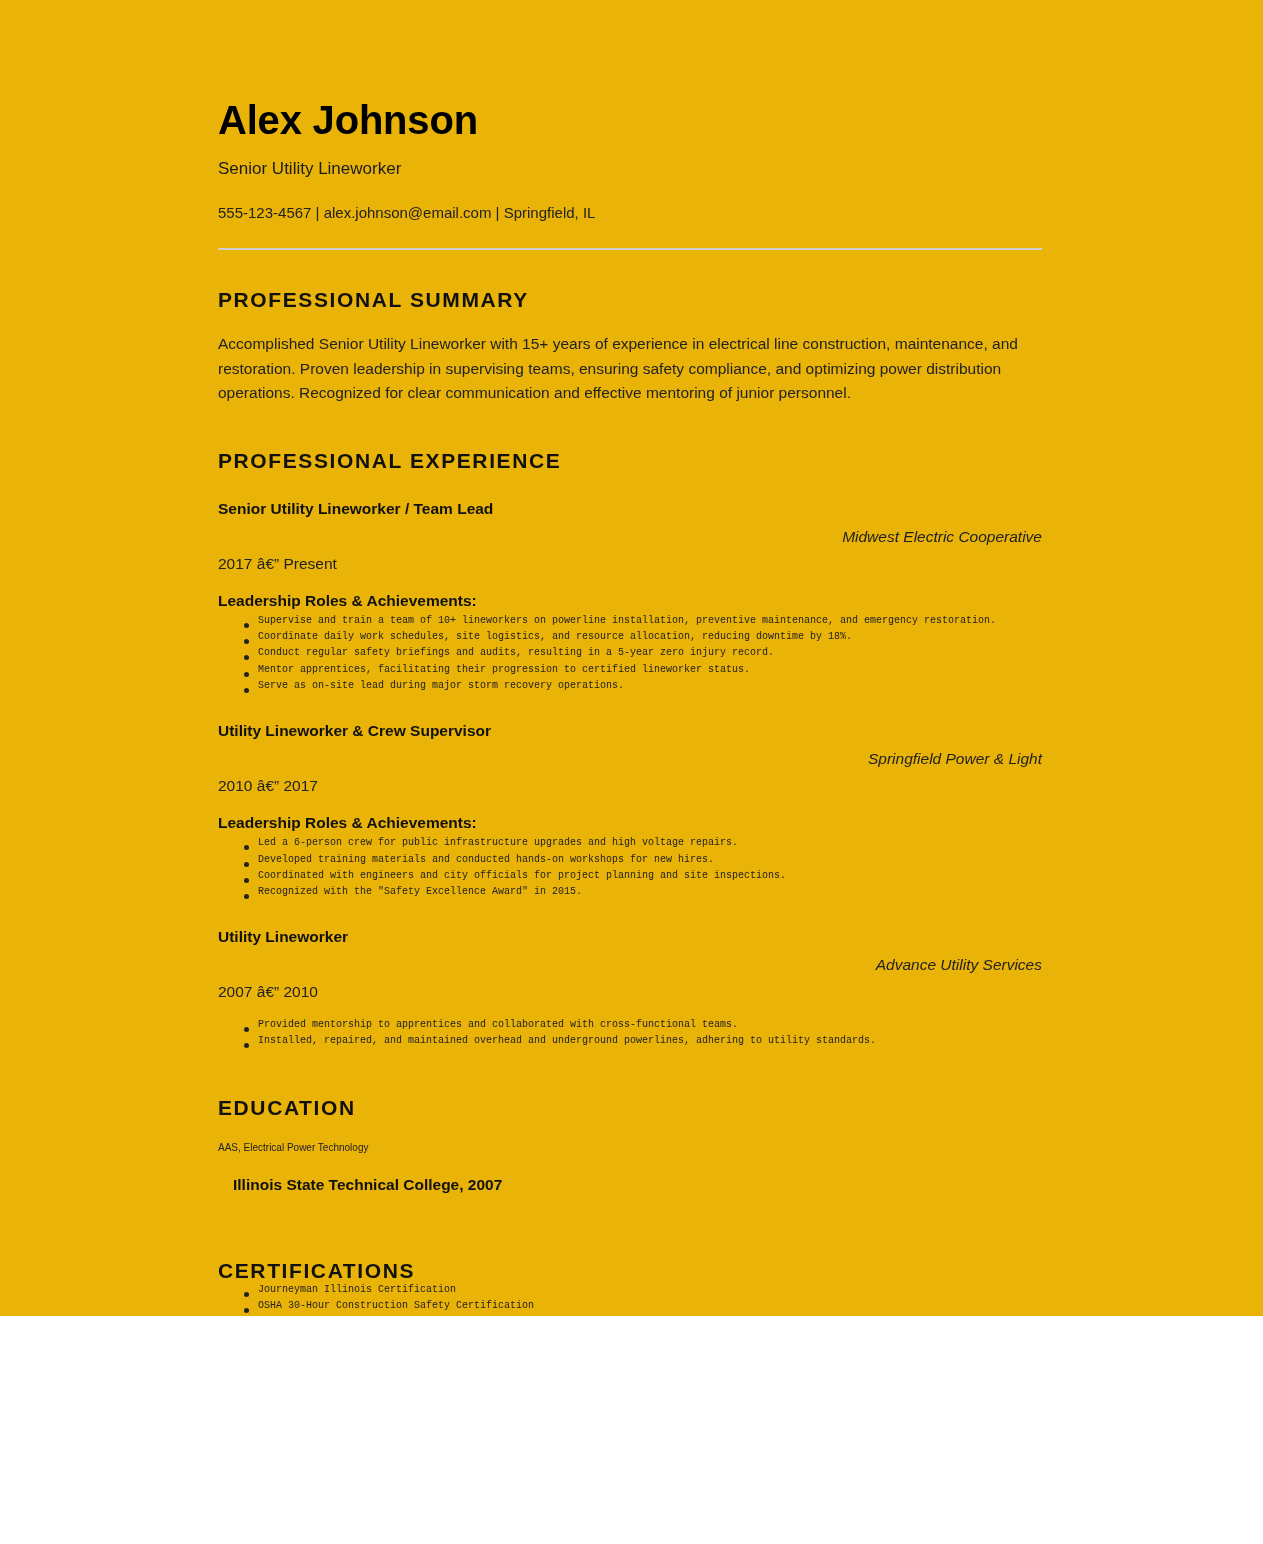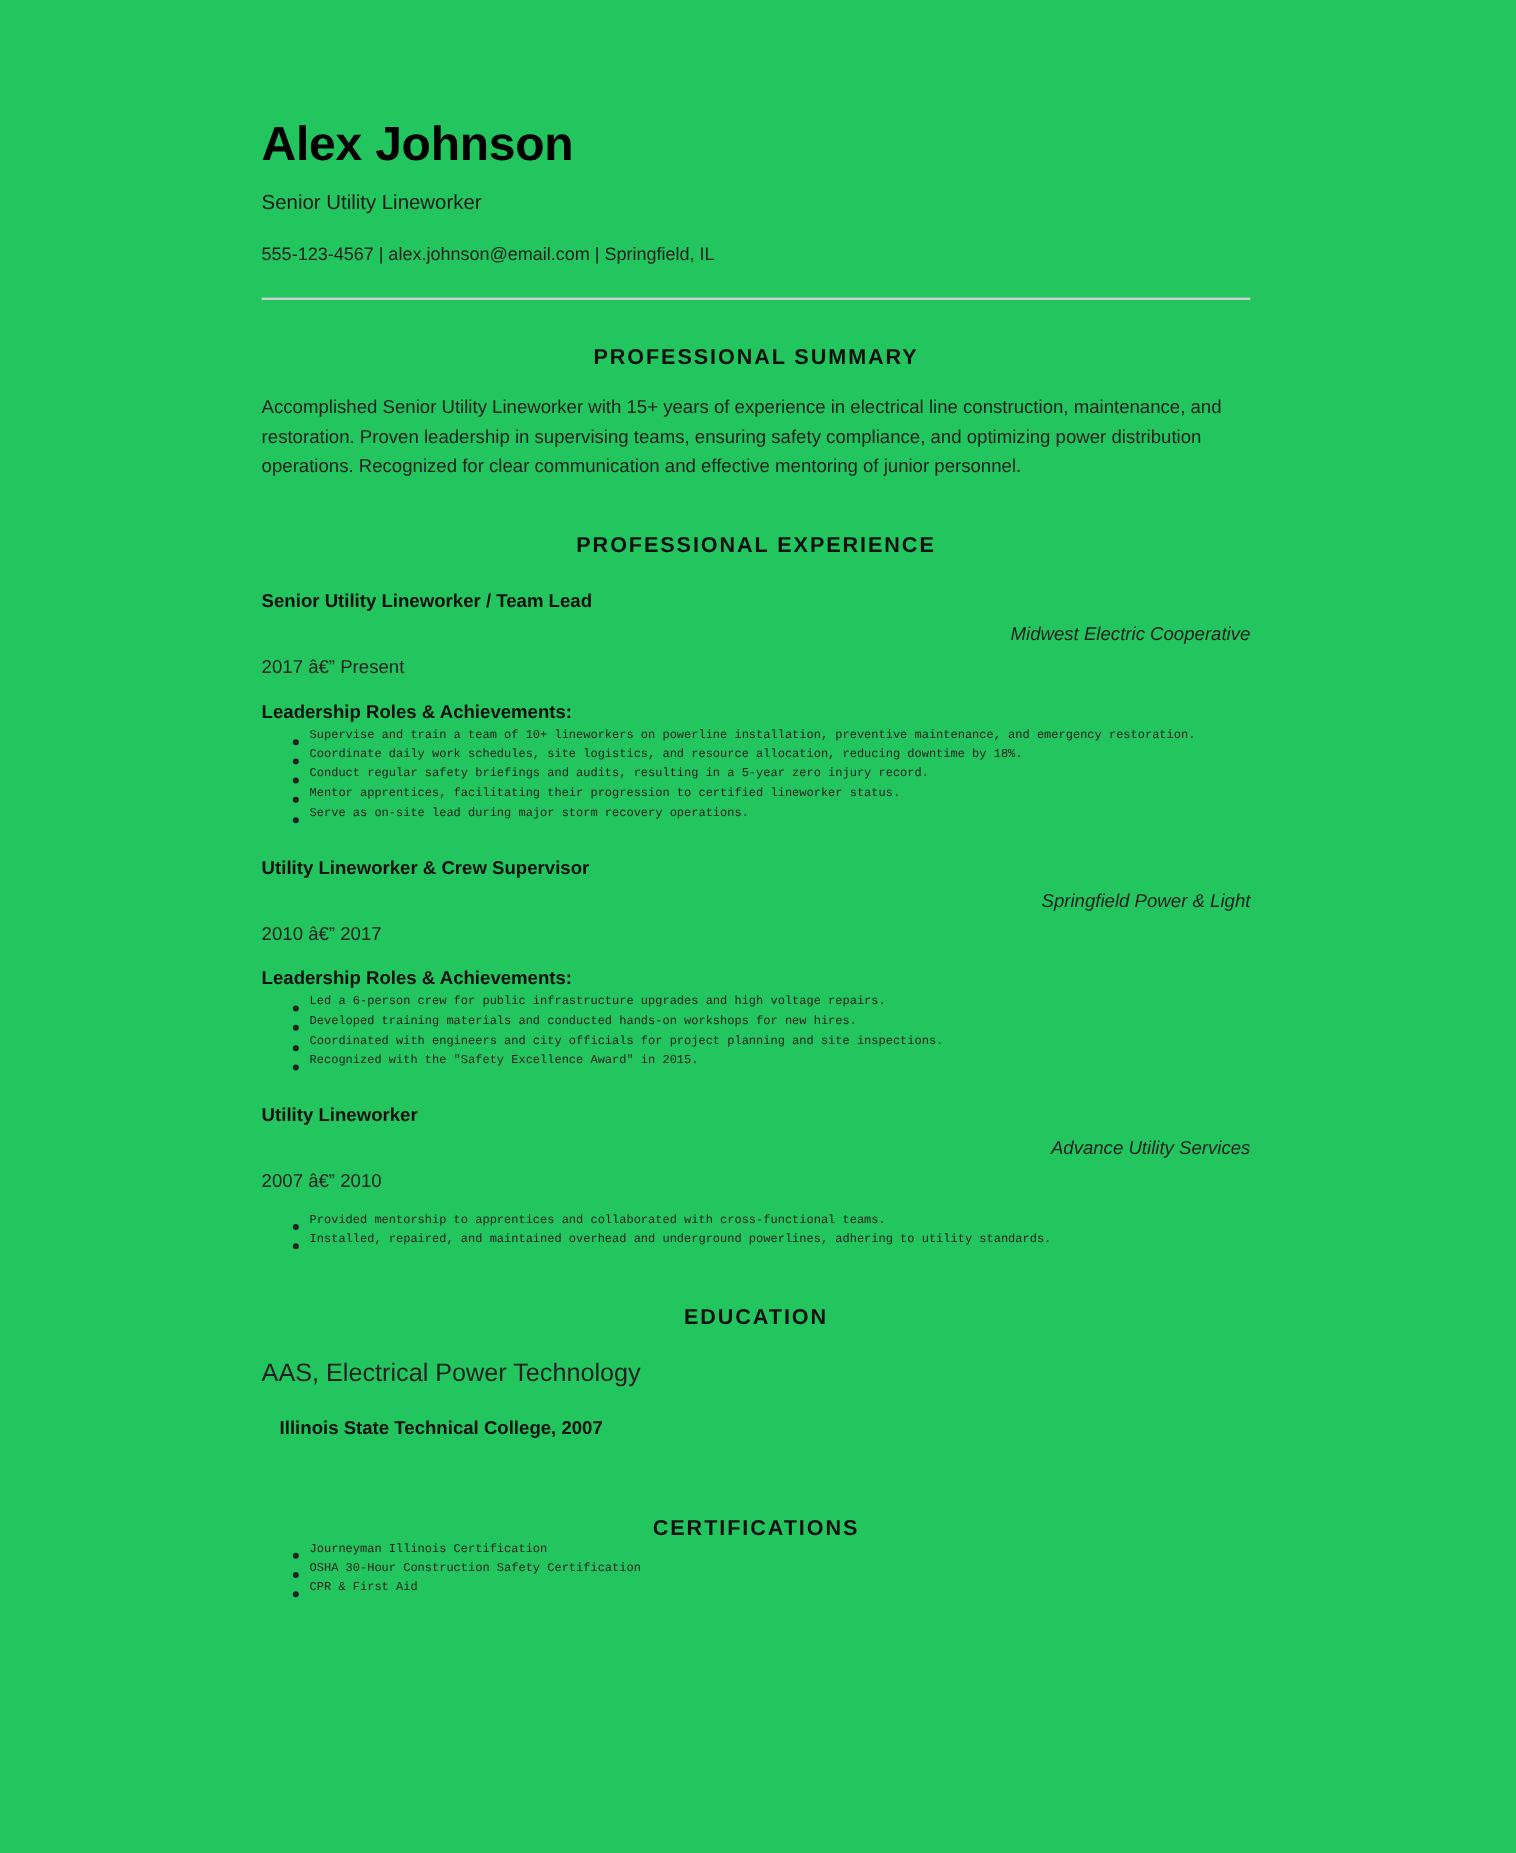--- a/index.html
+++ b/index.html
@@ -9,25 +9,25 @@
   }
   body {
     width: 1263px;
     height: 1544px;
     font-family: "Liberation Sans", sans-serif;
     color: #222222;
     -webkit-font-smoothing: antialiased;
   }
   .page {
     width: 1263px;
-    height: 1544px;
+    height: 1316px;
     box-sizing: border-box;
     padding: 11px;
     position: relative;
-    background: #22c55e;
+    background: #eab308;
     overflow: hidden;
   }
   .content {
     position: absolute;
     left: 218px;
     top: 0;
     width: 824px;
   }
 
   
@@ -59,27 +59,26 @@
   .divider {
     border: 0;
     border-top: 2px solid #cfcfcf;
     margin: 0;
     margin-top: 25px;
     width: 824px;
   }
 
   
   .section-title {
-    font-size: 18px;
+    font-size: 21px;
     font-weight: bold;
     color: #111111;
     letter-spacing: 1.6px;
     margin: 0;
     line-height: 1.2;
-    text-align: center;
   }
   .sec-summary { padding-top: 37px; }
   .sec-exp     { padding-top: 42px; }
   .sec-edu     { padding-top: 44px; }
   .sec-cert    { padding-top: 46px; }
 
   .summary-text {
     font-size: 15.5px;
     line-height: 1.58;
     color: #222222;
@@ -148,21 +147,21 @@
     top: 9px;
     width: 5px;
     height: 5px;
     border-radius: 50%;
     background: #222222;
   }
 
   
   .edu-block { padding-top: 21px; }
   .edu-degree {
-    font-size: 21px;
+    font-size: 10px;
     font-weight: normal;
     color: #222222;
     margin: 0;
     line-height: 1.45;
   }
   .edu-school {
     font-size: 15.5px;
     font-weight: bold;
     color: #111111;
     margin: 15px;

